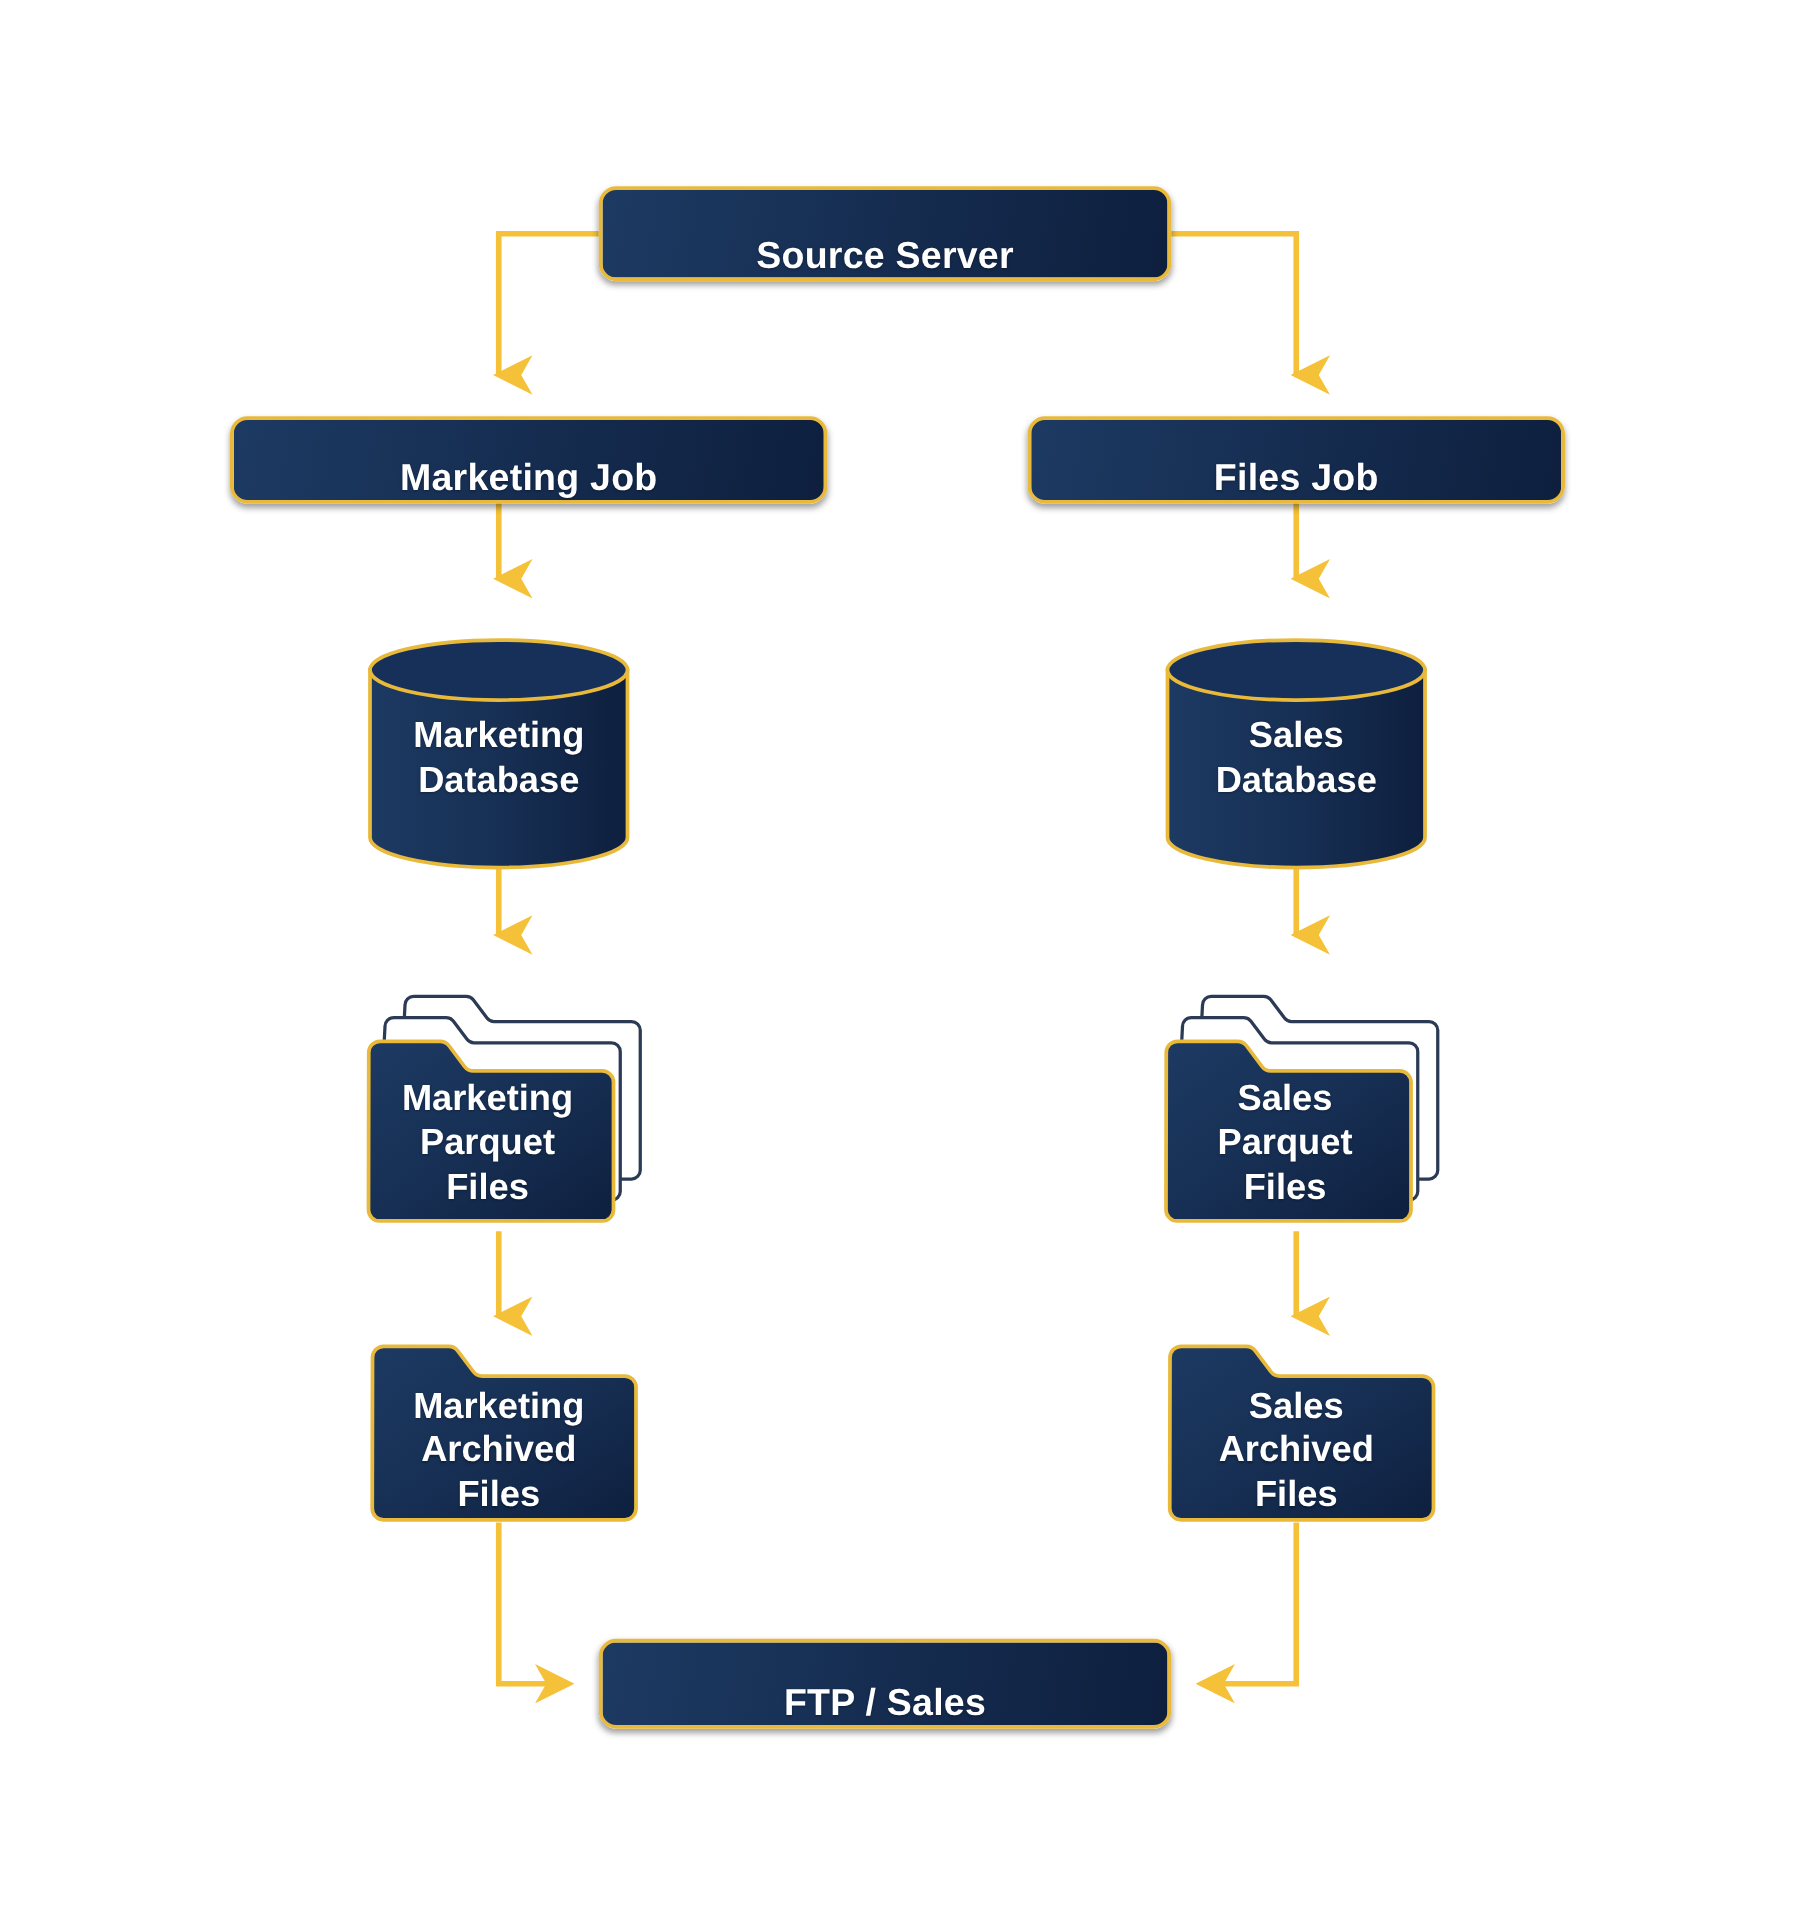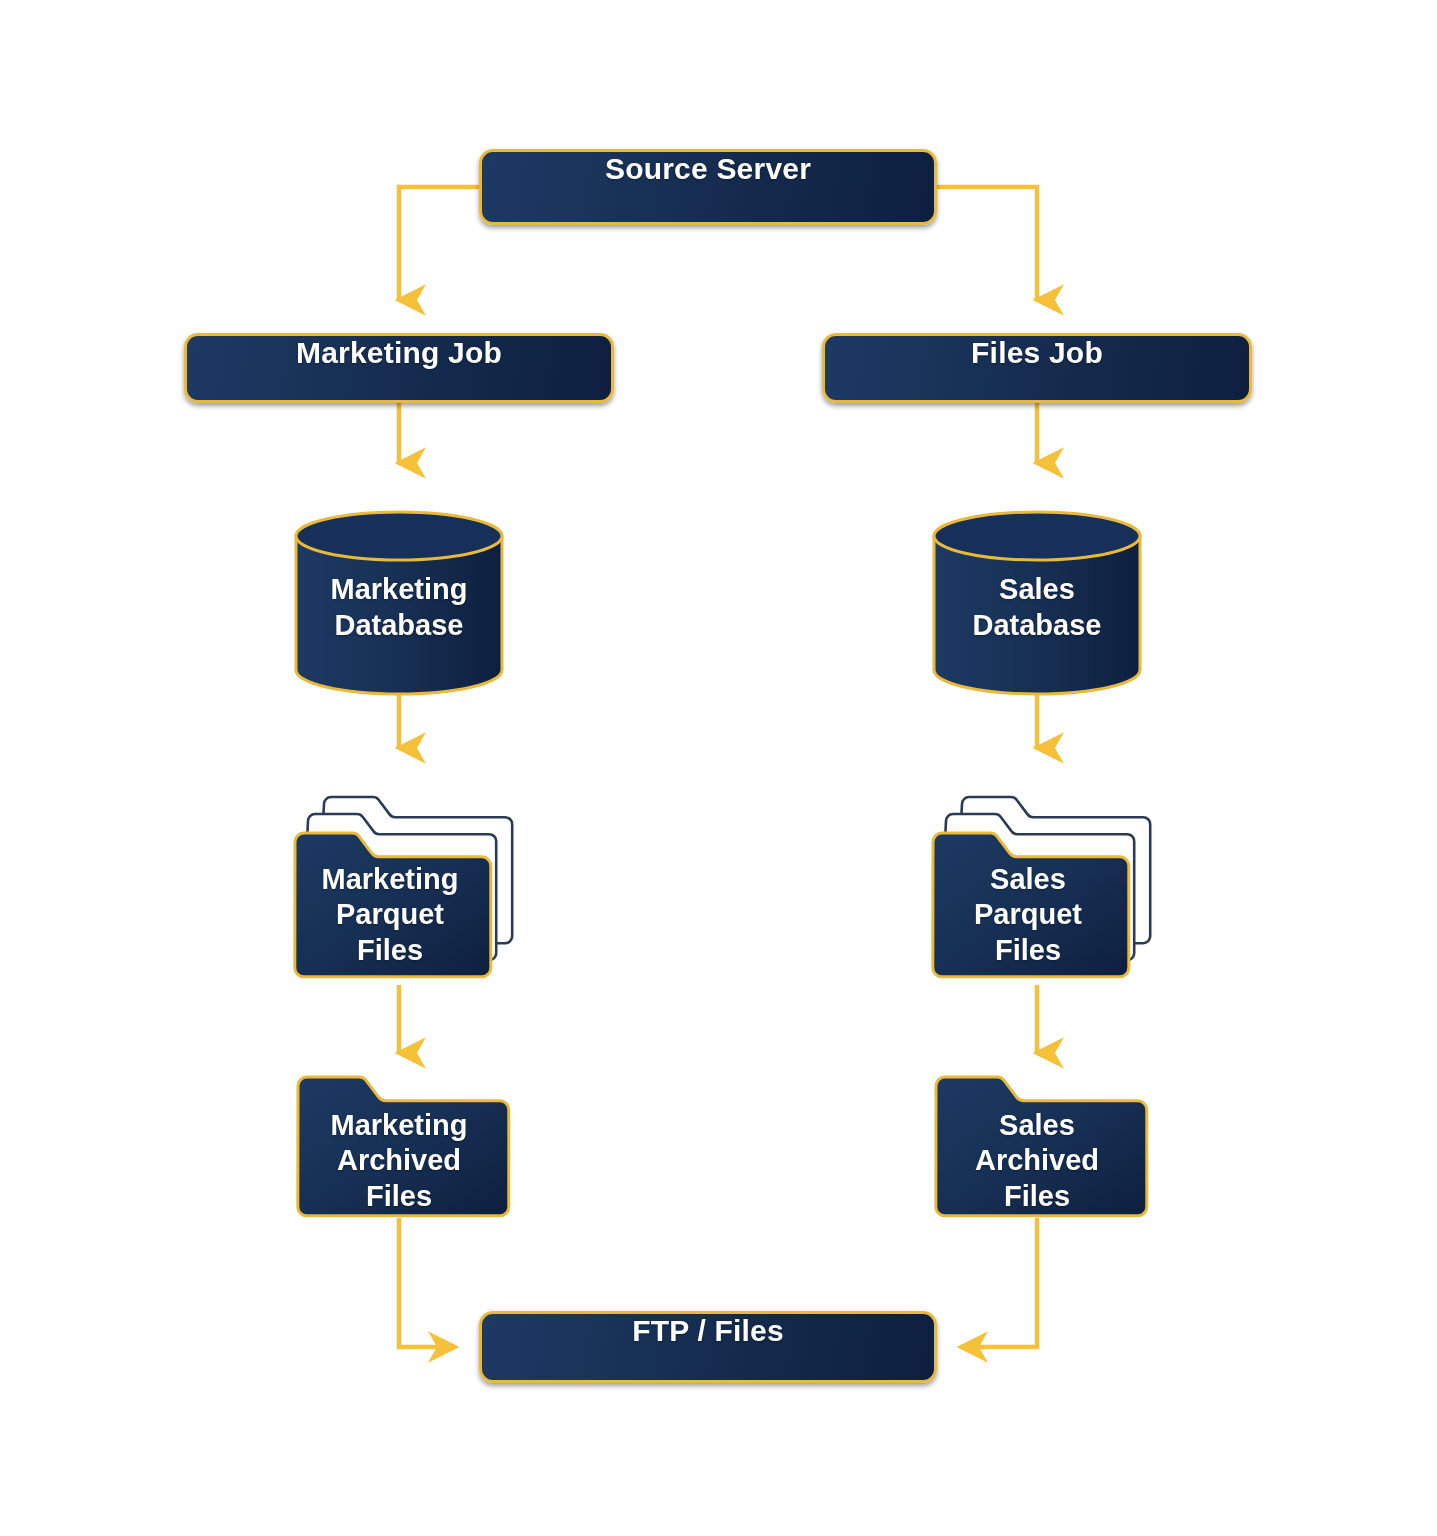--- a/index.html
+++ b/index.html
@@ -29,21 +29,21 @@
 
   
   .node-box {
     position: absolute;
     box-sizing: border-box;
     border: 3px solid #E8B93B;
     border-radius: 14px;
     background: linear-gradient(100deg, #1d3a63 0%, #162e52 45%, #0e1f3e 100%);
     box-shadow: 0 3px 5px rgba(0,0,0,0.38);
     display: flex;
-    align-items: flex-start;
+    align-items: flex-end;
     justify-content: center;
     z-index: 4;
   }
   .node-box .node-label {
     color: #ffffff;
     font-size: 30px;
     font-weight: 600;
     letter-spacing: 0.2px;
     text-align: center;
     line-height: 1.12;
@@ -124,21 +124,21 @@
       <path d="M 399,1218 L 399,1347 L 455,1347" marker-end="url(#ah-right)"></path>
 
       <path d="M 1037,1218 L 1037,1347 L 961,1347" marker-end="url(#ah-right)"></path>
     </g>
   </svg>
 
   <div class="node-box" style="left:479px; top:149px; width:458px; height:76px;">
     <span class="node-label">Source Server</span>
   </div>
 
-  <div class="node-box" style="left:184px; top:333px; width:430px; height:70px;">
+  <div class="node-box" style="left:184px; top:333px; width:478px; height:70px;">
     <span class="node-label">Marketing Job</span>
   </div>
 
   <div class="node-box" style="left:822px; top:333px; width:430px; height:70px;">
     <span class="node-label">Files Job</span>
   </div>
 
   <div class="db-node" style="left:293px; top:510px; width:212px; height:186px;">
     <svg width="212" height="186" viewBox="0 0 212 186">
       <defs>
@@ -248,16 +248,16 @@
       <path d="M3,14 a9,9 0 0 1 9,-9 h52 a9,9 0 0 1 7.2,3.6 l12.4,16.6 a9,9 0 0 0 7.2,3.6 h114 a9,9 0 0 1 9,9 v97 a9,9 0 0 1 -9,9 h-193 a9,9 0 0 1 -9,-9 Z" fill="url(#fgrad-sa)" stroke="#E8B93B" stroke-width="3"></path>
     </svg>
     <div class="folder-label" style="left:0px; width:208px; top:36px;">
       <div>Sales</div>
       <div>Archived</div>
       <div>Files</div>
     </div>
   </div>
 
   <div class="node-box" style="left:479px; top:1311px; width:458px; height:72px;">
-    <span class="node-label">FTP / Files</span>
+    <span class="node-label">FTP / Sales</span>
   </div>
 
 </div>
 
 </body></html>

